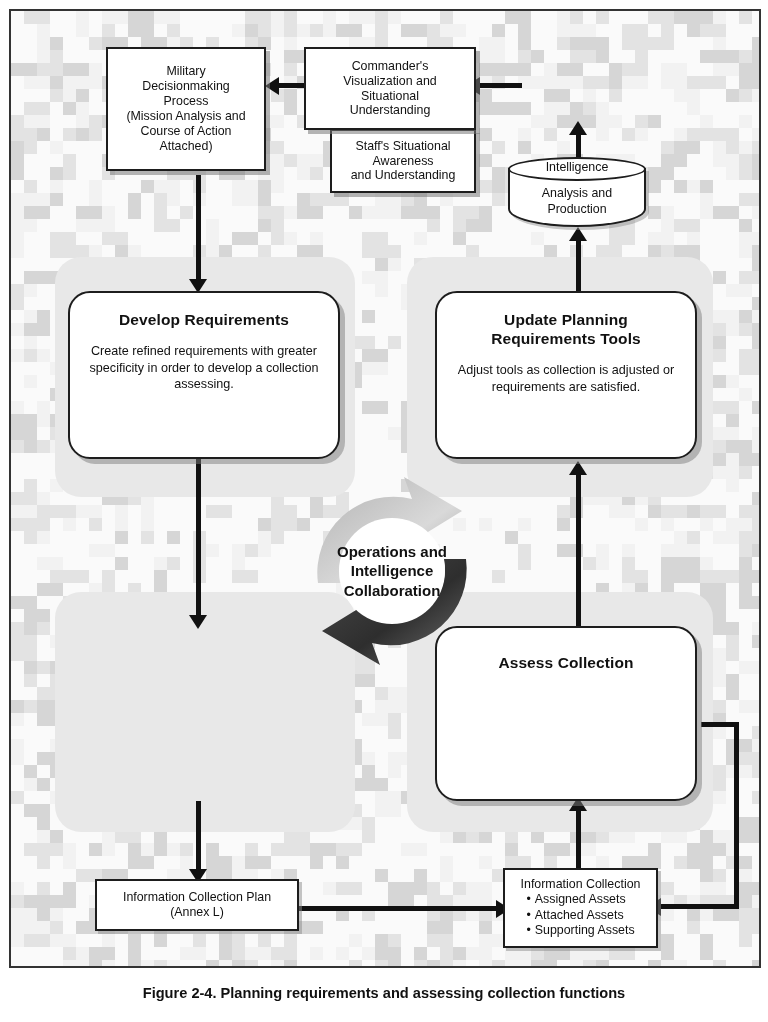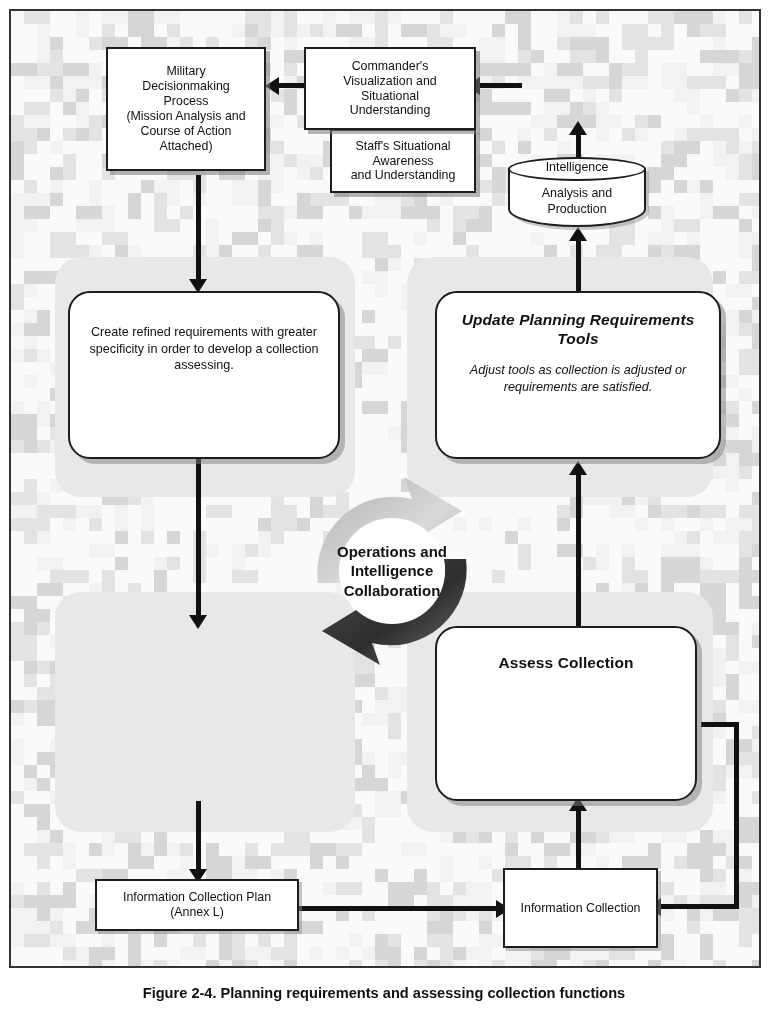--- a/index.html
+++ b/index.html
@@ -1577,38 +1577,44 @@
       <div class="body"></div>
       <div class="top"></div>
       <div class="t1">Intelligence</div>
       <div class="t2">
         <span>Analysis and</span><br>
         <span>Production</span>
       </div>
     </div>
 
     <div class="rbox" style="left:57px;top:280px;width:272px;height:168px;">
+      <div class="h">Develop Requirements</div>
       <div class="b">Create refined requirements with greater specificity in order to develop a collection assessing.</div>
     </div>
 
-    <div class="rbox" style="left:424px;top:280px;width:286px;height:168px;font-style:italic;">
+    <div class="rbox" style="left:424px;top:280px;width:262px;height:168px;">
       <div class="h">Update Planning Requirements Tools</div>
       <div class="b">Adjust tools as collection is adjusted or requirements are satisfied.</div>
     </div>
 
 
     <div class="rbox" style="left:424px;top:615px;width:262px;height:175px;padding-top:26px;">
       <div class="h">Assess Collection</div>
     </div>
 
     <div class="rect flat" style="left:84px;top:868px;width:204px;height:52px;">
       <span>Information Collection Plan</span>
       <span>(Annex L)</span>
     </div>
 
     <div class="rect flat" style="left:492px;top:857px;width:155px;height:80px;padding:5px 7px;align-items:center;">
       <div>Information Collection</div>
+      <ul class="bul">
+        <li>Assigned Assets</li>
+        <li>Attached Assets</li>
+        <li>Supporting Assets</li>
+      </ul>
     </div>
 
   </div>
 
   <div id="caption">Figure 2-4. Planning requirements and assessing collection functions</div>
 </div>
 
 </body></html>

